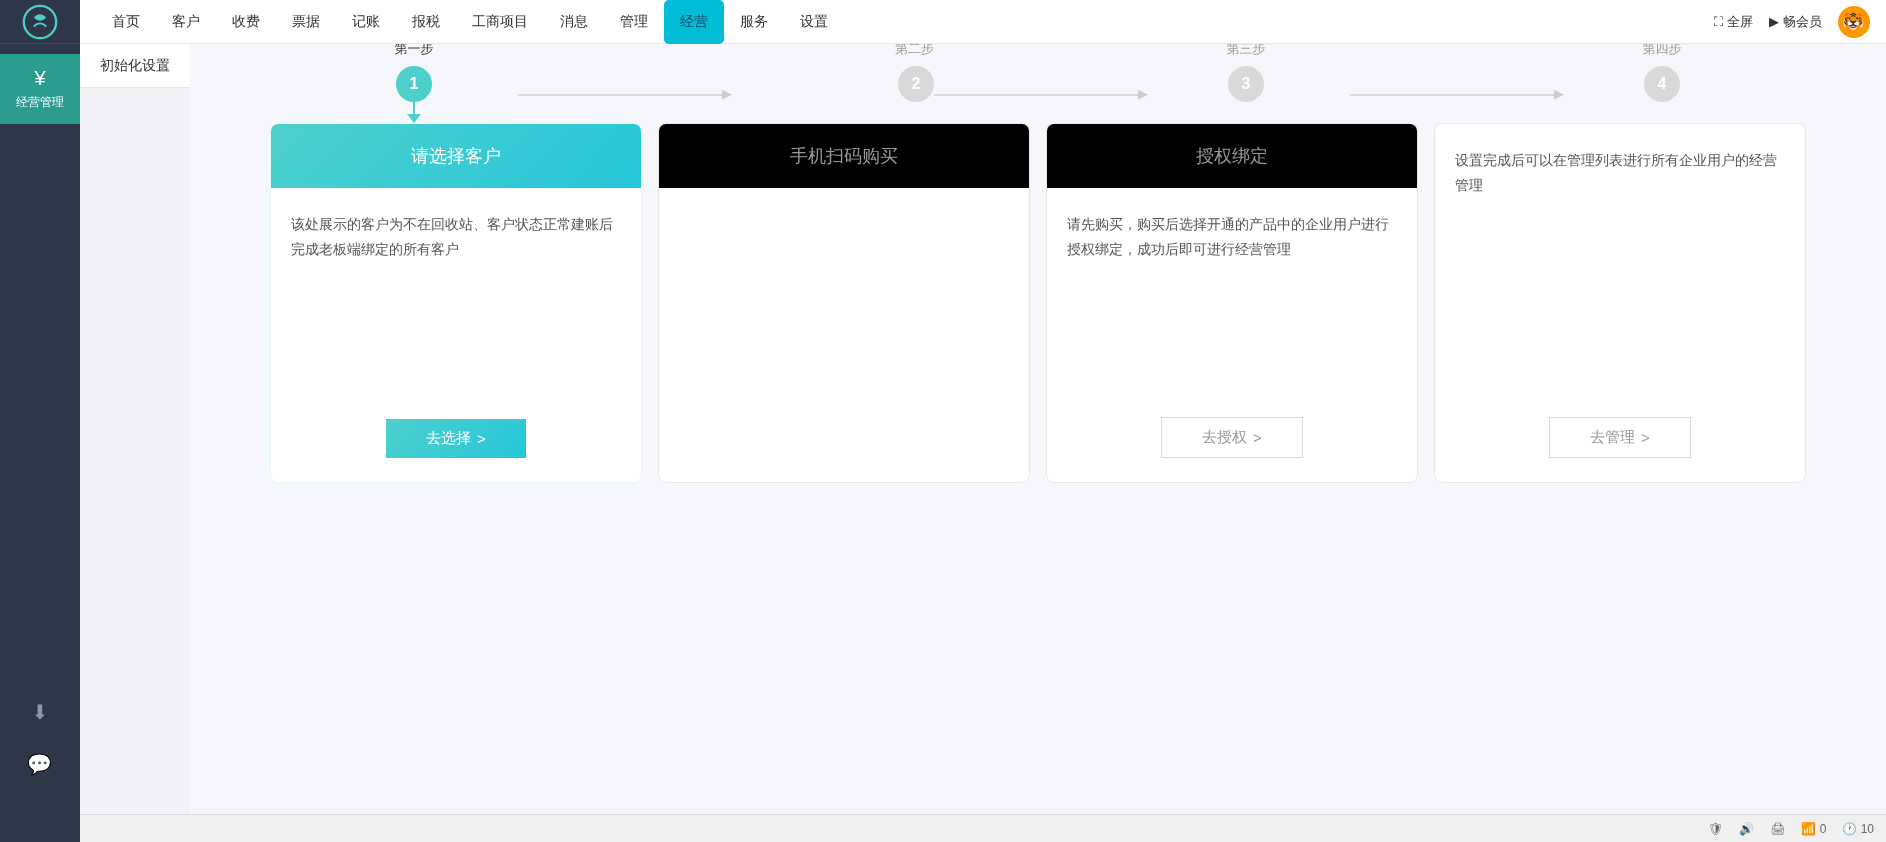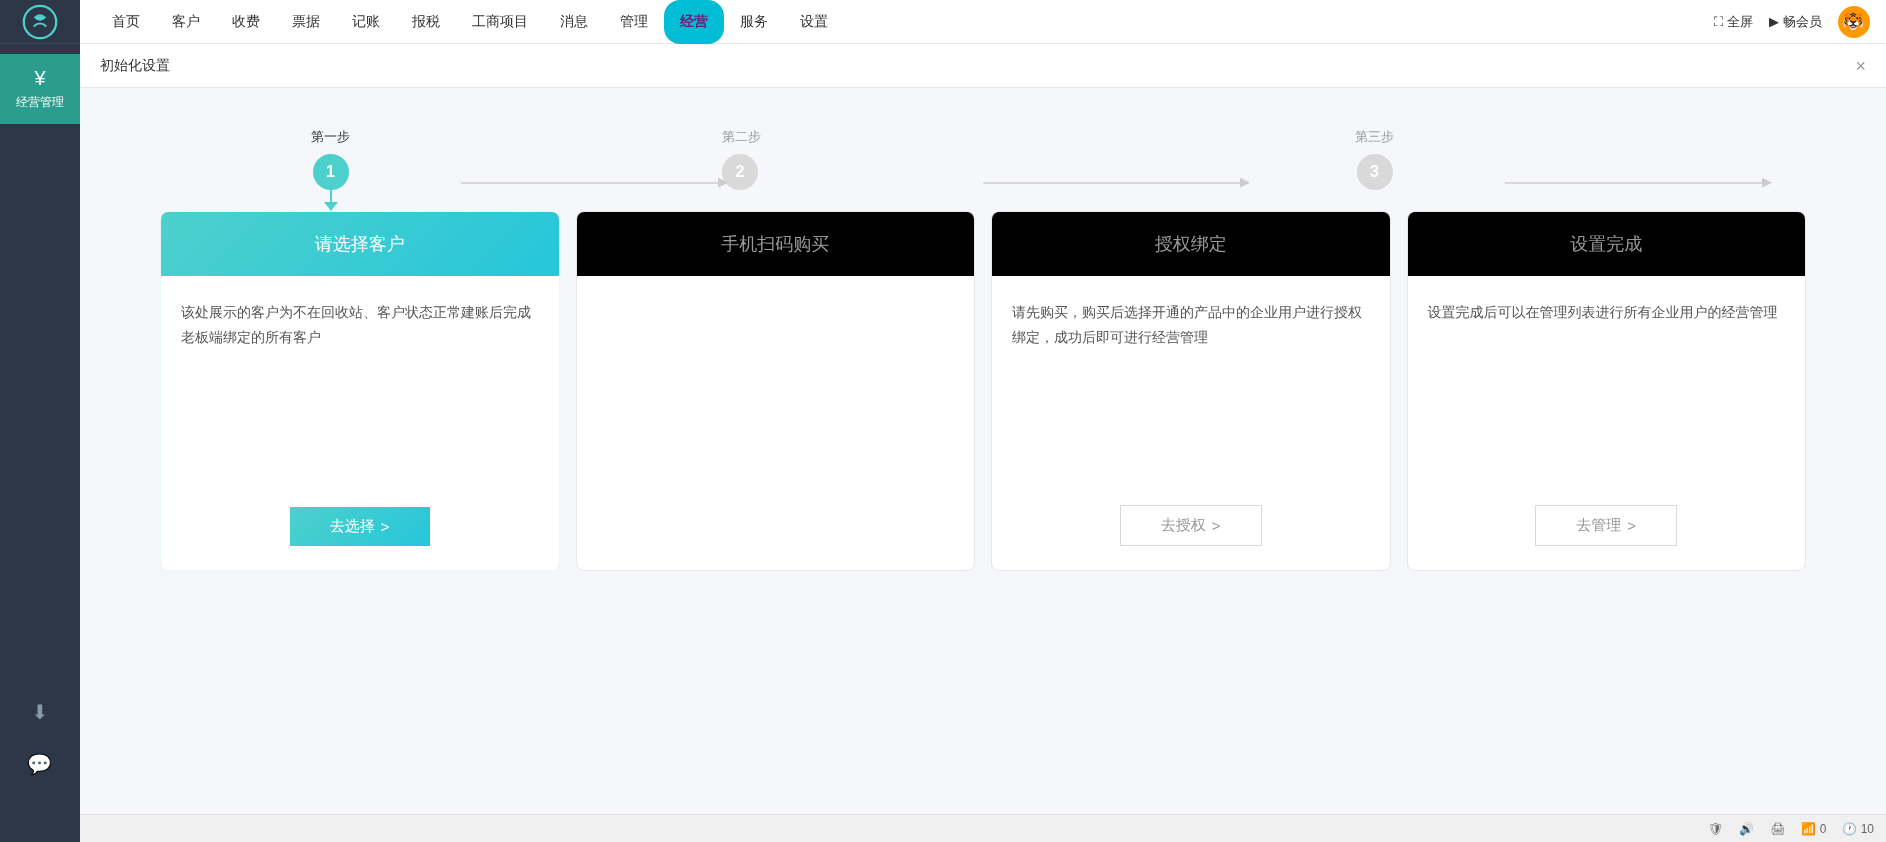--- a/index.html
+++ b/index.html
@@ -21,23 +21,22 @@
       padding: 0 16px;
       height: 44px;
       display: flex;
       align-items: center;
       font-size: 14px;
       color: #333;
       cursor: pointer;
     }
     .top-nav-item.active {
       background: #00bcd4;
-      color: #701a75;
-      border-radius: 16px;
-      font-weight: bold;
+      color: #0c4a6e;
+      border-radius: 5px;
     }
     .top-nav-right {
       margin-left: auto;
       display: flex;
       align-items: center;
       gap: 16px;
     }
     .top-nav-right-btn {
       display: flex;
       align-items: center;
@@ -105,21 +104,21 @@
       color: #aaa;
       font-size: 20px;
     }
 
     
     .main-area {
       position: fixed;
       top: 0; left: 80px;
       right: 0; bottom: 0;
       display: flex;
-      flex-direction: column;
+      flex-direction: row;
     }
 
     
     .page-header {
       background: #fff;
       height: 44px;
       display: flex;
       align-items: center;
       padding: 0 20px;
       border-bottom: 1px solid #e8e8e8;
@@ -329,21 +328,21 @@
           <div style="width:36px;height:36px;border-radius:50%;background:#4dd0cc;color:#fff;display:flex;align-items:center;justify-content:center;font-size:16px;font-weight:bold;border:3px solid #4dd0cc;">1</div>
 
           <div style="width:2px;height:12px;background:#4dd0cc;"></div>
           <div style="width:0;height:0;border-left:7px solid transparent;border-right:7px solid transparent;border-top:9px solid #4dd0cc;"></div>
         </div>
 
         <div style="flex:1;height:2px;background:#d9d9d9;margin-top:54px;position:relative;">
           <span style="position:absolute;right:-6px;top:-8px;color:#ccc;font-size:13px;">▶</span>
         </div>
 
-        <div style="display:flex; flex-direction:column; align-items:flex-start; flex:1;">
+        <div style="display:flex; flex-direction:column; align-items:flex-end; flex:1;">
           <span style="font-size:13px; color:#999; margin-bottom:8px;">第二步</span>
           <div style="width:36px;height:36px;border-radius:50%;background:#d9d9d9;color:#fff;display:flex;align-items:center;justify-content:center;font-size:16px;font-weight:bold;border:3px solid #d9d9d9;">2</div>
           <div style="width:2px;height:12px;background:transparent;"></div>
           <div style="width:0;height:0;"></div>
         </div>
 
         <div style="flex:1;height:2px;background:#d9d9d9;margin-top:54px;position:relative;">
           <span style="position:absolute;right:-6px;top:-8px;color:#ccc;font-size:13px;">▶</span>
         </div>
 
@@ -351,20 +350,26 @@
           <span style="font-size:13px; color:#999; margin-bottom:8px;">第三步</span>
           <div style="width:36px;height:36px;border-radius:50%;background:#d9d9d9;color:#fff;display:flex;align-items:center;justify-content:center;font-size:16px;font-weight:bold;border:3px solid #d9d9d9;">3</div>
           <div style="width:2px;height:12px;background:transparent;"></div>
           <div style="width:0;height:0;"></div>
         </div>
 
         <div style="flex:1;height:2px;background:#d9d9d9;margin-top:54px;position:relative;">
           <span style="position:absolute;right:-6px;top:-8px;color:#ccc;font-size:13px;">▶</span>
         </div>
 
+        <div style="display:flex; flex-direction:column; align-items:center; flex:1;">
+          <span style="font-size:13px; color:#999; margin-bottom:8px;">第四步</span>
+          <div style="width:36px;height:36px;border-radius:50%;background:#d9d9d9;color:#fff;display:flex;align-items:center;justify-content:center;font-size:16px;font-weight:bold;border:3px solid #d9d9d9;">4</div>
+          <div style="width:2px;height:12px;background:transparent;"></div>
+          <div style="width:0;height:0;"></div>
+        </div>
 
       </div>
 
       <div class="cards-row" style="margin-top:0;">
 
         <div class="card" style="border:1px solid #e8f7f7;">
           <div class="card-header active-header">请选择客户</div>
           <div class="card-body">该处展示的客户为不在回收站、客户状态正常建账后完成老板端绑定的所有客户</div>
           <div class="card-footer">
             <button class="btn-action btn-active">
@@ -385,21 +390,20 @@
           <div class="card-body">请先购买，购买后选择开通的产品中的企业用户进行授权绑定，成功后即可进行经营管理</div>
           <div class="card-footer">
             <button class="btn-action btn-inactive">
               <span>去授权</span>
               <span>&gt;</span>
             </button>
           </div>
         </div>
 
         <div class="card" style="border:1px solid #e8e8e8;">
-          <div class="card-header inactive-header">设置完成</div>
           <div class="card-body">设置完成后可以在管理列表进行所有企业用户的经营管理</div>
           <div class="card-footer">
             <button class="btn-action btn-inactive">
               <span>去管理</span>
               <span>&gt;</span>
             </button>
           </div>
         </div>
 
       </div>

